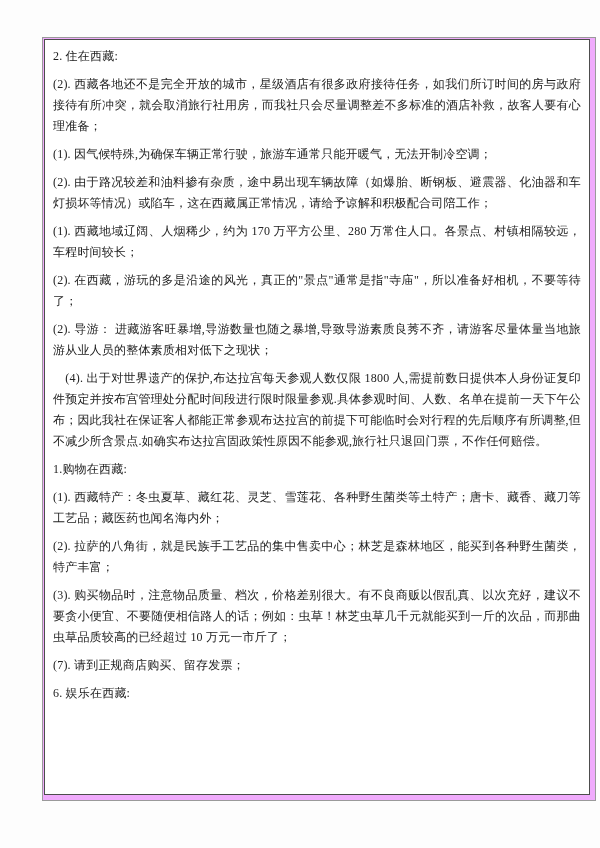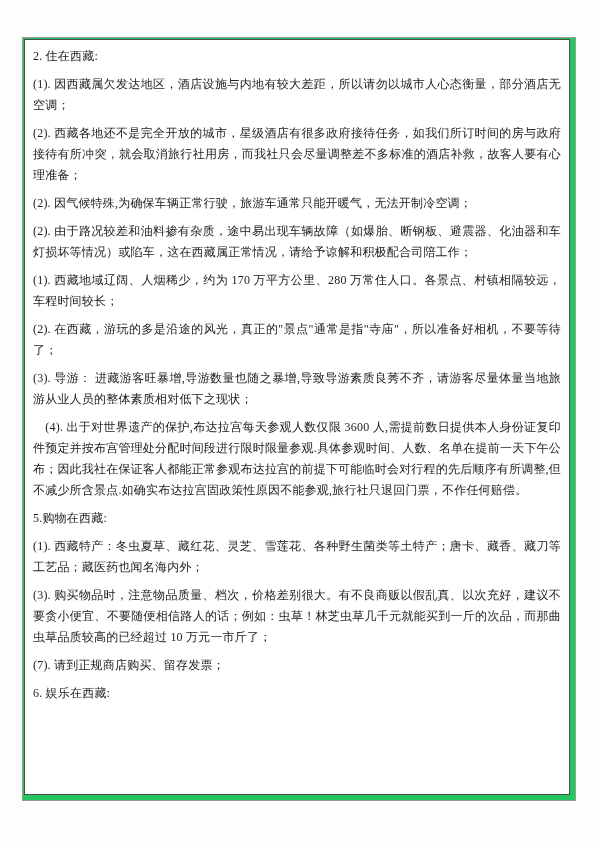--- a/index.html
+++ b/index.html
@@ -8,26 +8,26 @@
     background: #fdfdfd;
   }
   body {
     width: 600px;
     height: 848px;
     overflow: hidden;
     font-family: "Liberation Serif", "DejaVu Serif", serif;
   }
   .doc-outer {
     position: absolute;
-    left: 22px;
+    left: 42px;
     top: 37px;
     width: 550px;
     height: 760px;
     border: 1px solid #9a9a9a;
-    background: #22c55e;
+    background: #f0abfc;
     padding: 1px;
   }
   .doc-inner {
     width: 546px;
     height: 756px;
     border: 1px solid #4d4d4d;
     background: #ffffff;
     box-sizing: border-box;
     padding: 6px 8px 4px 8px;
     overflow: hidden;
@@ -48,32 +48,32 @@
     margin-bottom: 0;
   }
 </style>
 </head>
 <body>
 
 <div class="doc-outer">
   <div class="doc-inner">
 
     <p class="section-heading">2. 住在西藏:</p>
-    <p>(1). 因西藏属欠发达地区，酒店设施与内地有较大差距，所以请勿以城市人心态衡量，部分酒店无空调；</p>
     <p>(2). 西藏各地还不是完全开放的城市，星级酒店有很多政府接待任务，如我们所订时间的房与政府接待有所冲突，就会取消旅行社用房，而我社只会尽量调整差不多标准的酒店补救，故客人要有心理准备；</p>
 
-    <p>(2). 因气候特殊,为确保车辆正常行驶，旅游车通常只能开暖气，无法开制冷空调；</p>
+    <p>(1). 因气候特殊,为确保车辆正常行驶，旅游车通常只能开暖气，无法开制冷空调；</p>
     <p>(2). 由于路况较差和油料掺有杂质，途中易出现车辆故障（如爆胎、断钢板、避震器、化油器和车灯损坏等情况）或陷车，这在西藏属正常情况，请给予谅解和积极配合司陪工作；</p>
 
     <p>(1). 西藏地域辽阔、人烟稀少，约为 170 万平方公里、280 万常住人口。各景点、村镇相隔较远，车程时间较长；</p>
     <p>(2). 在西藏，游玩的多是沿途的风光，真正的"景点"通常是指"寺庙"，所以准备好相机，不要等待了；</p>
-    <p>(3). 导游： 进藏游客旺暴增,导游数量也随之暴增,导致导游素质良莠不齐，请游客尽量体量当地旅游从业人员的整体素质相对低下之现状；</p>
-    <p>　(4). 出于对世界遗产的保护,布达拉宫每天参观人数仅限 3600 人,需提前数日提供本人身份证复印件预定并按布宫管理处分配时间段进行限时限量参观.具体参观时间、人数、名单在提前一天下午公布；因此我社在保证客人都能正常参观布达拉宫的前提下可能临时会对行程的先后顺序有所调整,但不减少所含景点.如确实布达拉宫固政策性原因不能参观,旅行社只退回门票，不作任何赔偿。</p>
+    <p>(2). 导游： 进藏游客旺暴增,导游数量也随之暴增,导致导游素质良莠不齐，请游客尽量体量当地旅游从业人员的整体素质相对低下之现状；</p>
+    <p>　(4). 出于对世界遗产的保护,布达拉宫每天参观人数仅限 1800 人,需提前数日提供本人身份证复印件预定并按布宫管理处分配时间段进行限时限量参观.具体参观时间、人数、名单在提前一天下午公布；因此我社在保证客人都能正常参观布达拉宫的前提下可能临时会对行程的先后顺序有所调整,但不减少所含景点.如确实布达拉宫固政策性原因不能参观,旅行社只退回门票，不作任何赔偿。</p>
 
-    <p class="section-heading">5.购物在西藏:</p>
+    <p class="section-heading">1.购物在西藏:</p>
     <p>(1). 西藏特产：冬虫夏草、藏红花、灵芝、雪莲花、各种野生菌类等土特产；唐卡、藏香、藏刀等工艺品；藏医药也闻名海内外；</p>
+    <p>(2). 拉萨的八角街，就是民族手工艺品的集中售卖中心；林芝是森林地区，能买到各种野生菌类，特产丰富；</p>
     <p>(3). 购买物品时，注意物品质量、档次，价格差别很大。有不良商贩以假乱真、以次充好，建议不要贪小便宜、不要随便相信路人的话；例如：虫草！林芝虫草几千元就能买到一斤的次品，而那曲虫草品质较高的已经超过 10 万元一市斤了；</p>
     <p>(7). 请到正规商店购买、留存发票；</p>
 
     <p class="section-heading">6. 娱乐在西藏:</p>
 
   </div>
 </div>
 
 </body></html>

